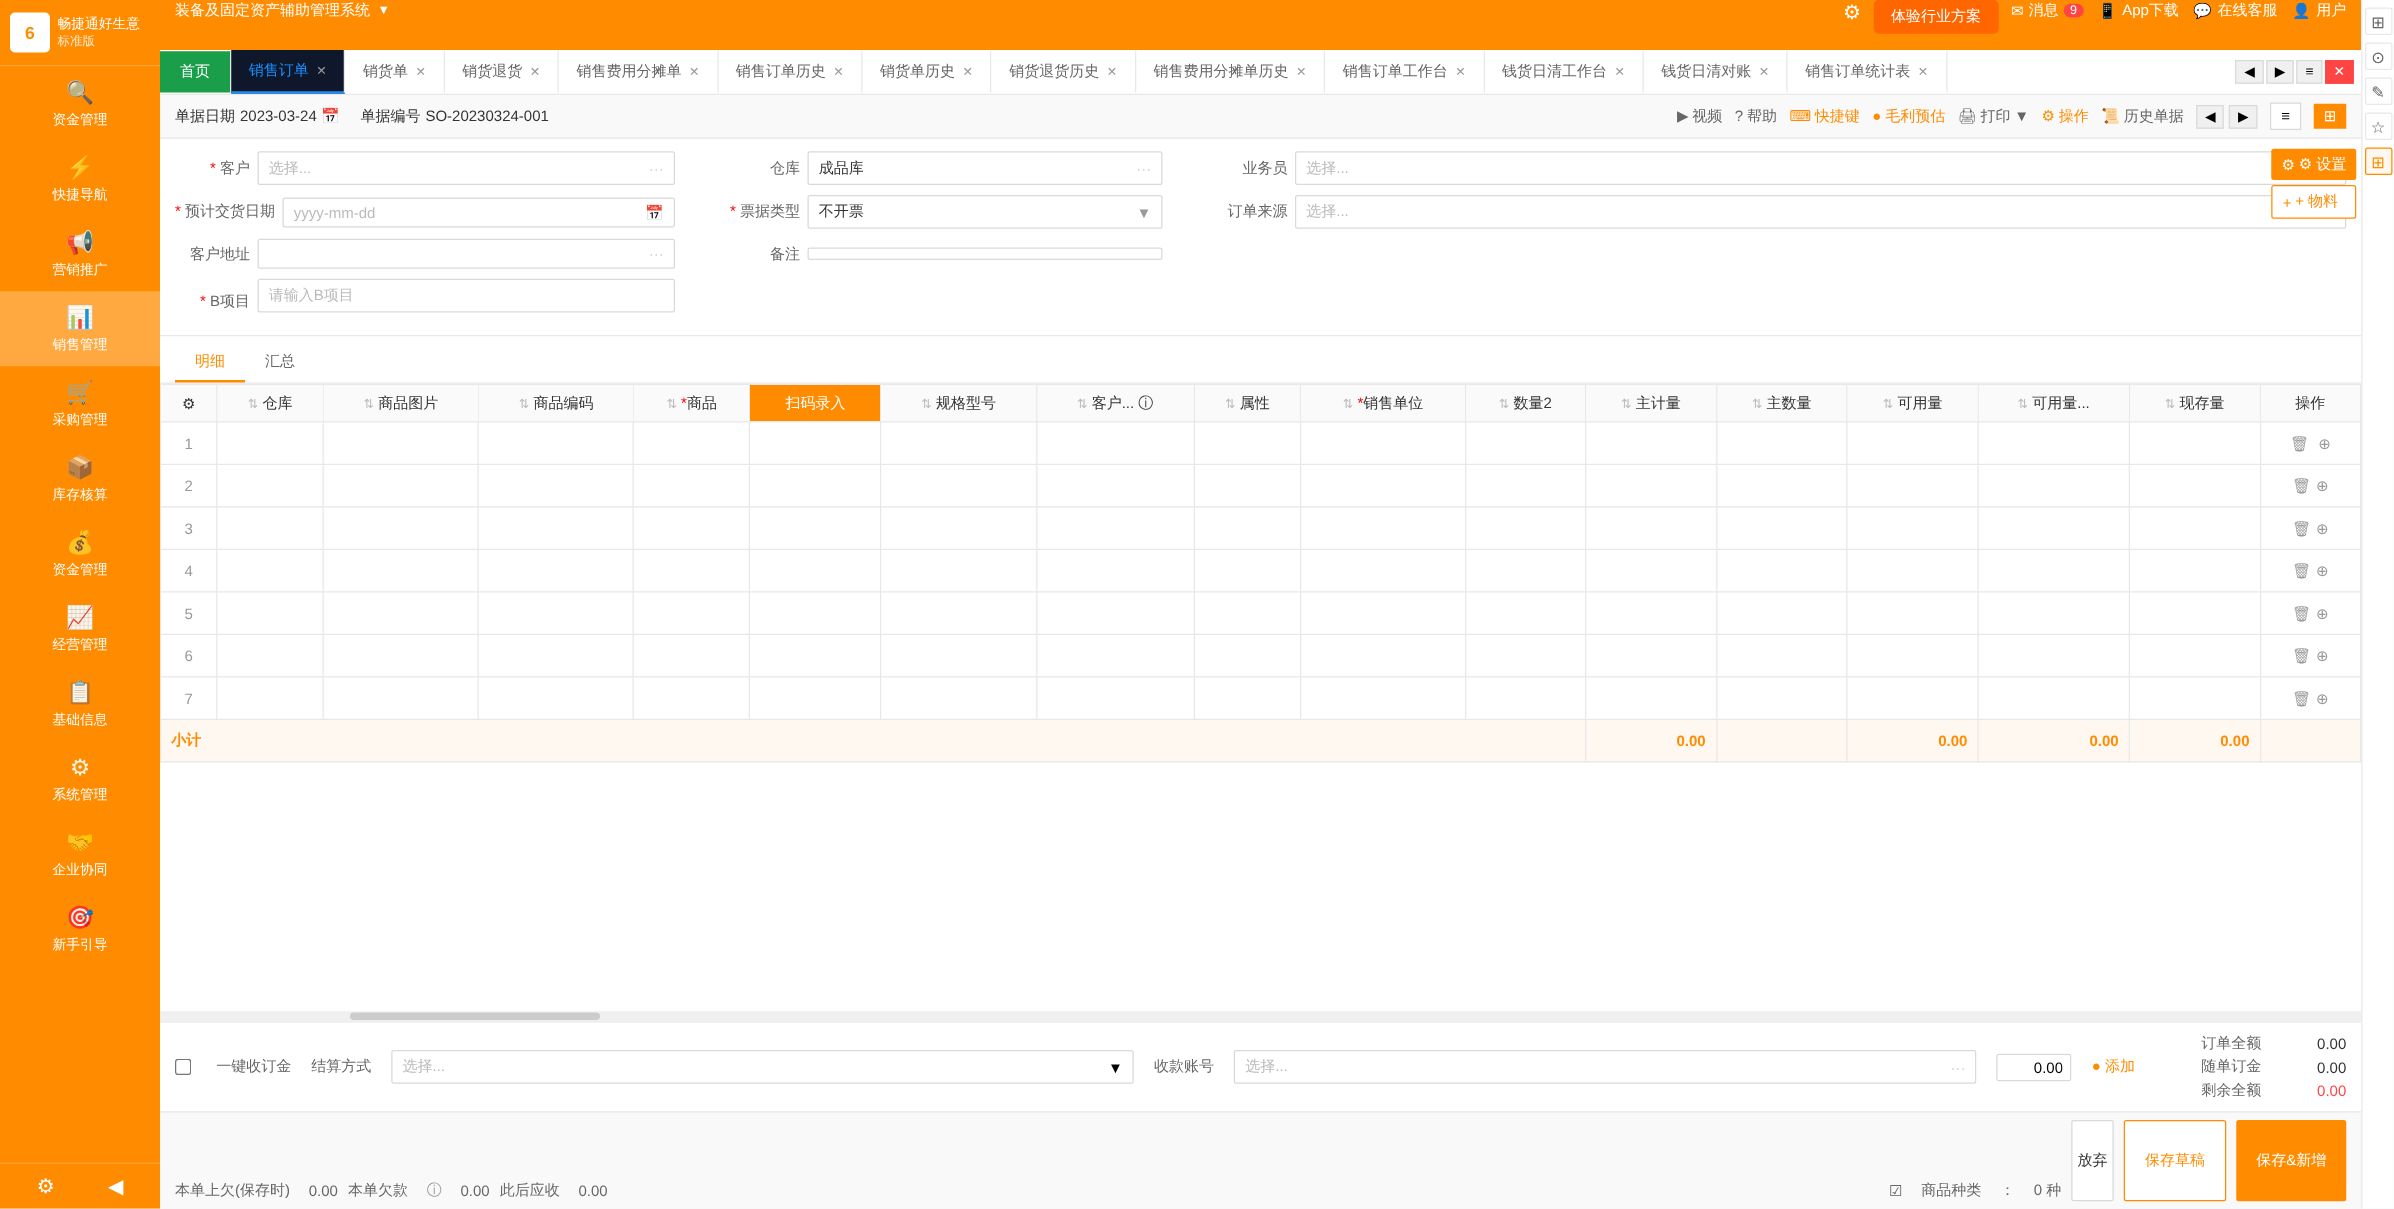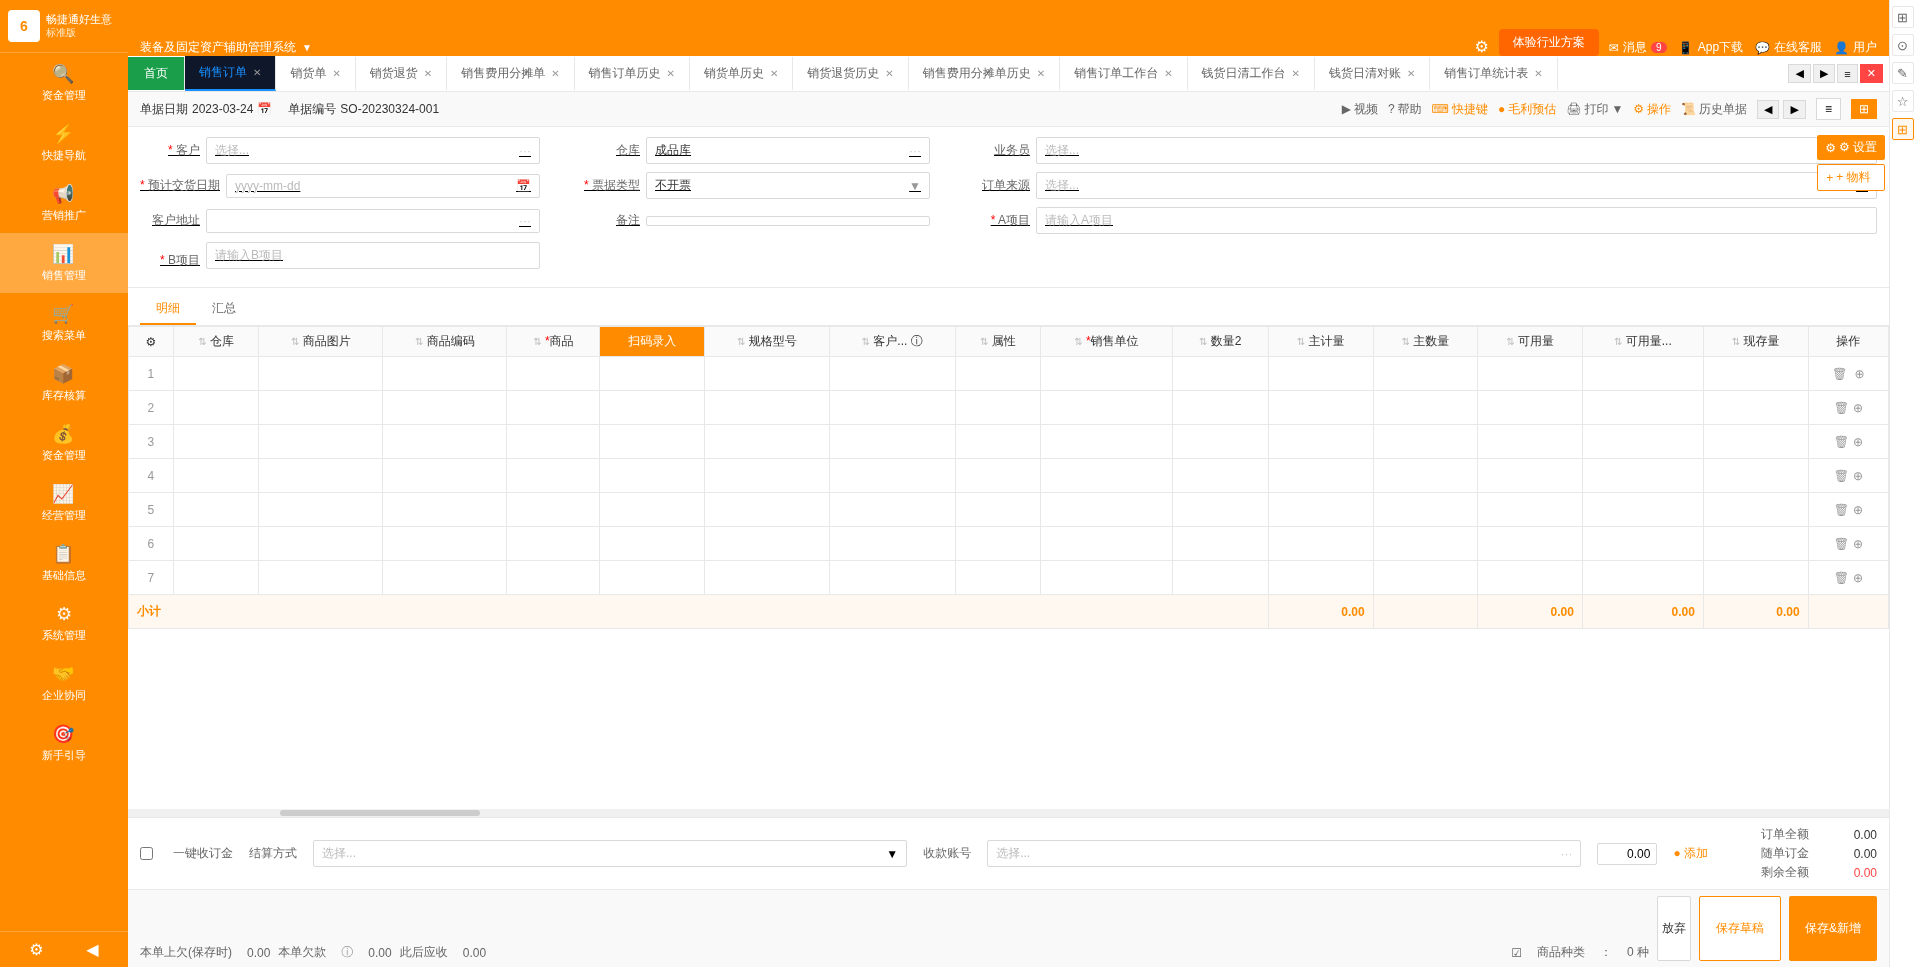--- a/index.html
+++ b/index.html
@@ -16,21 +16,21 @@
     .sidebar-item.active { background: rgba(255,255,255,0.25); }
     .sidebar-item-icon { font-size: 18px; margin-bottom: 3px; }
     .sidebar-item-label { font-size: 11px; text-align: center; color: white; }
     .sidebar-bottom { width: 100%; padding: 8px; display: flex; justify-content: space-around; border-top: 1px solid rgba(255,255,255,0.2); }
     .sidebar-bottom-icon { color: white; font-size: 16px; cursor: pointer; }
 
     
     .main { flex: 1; display: flex; flex-direction: column; overflow: hidden; }
 
     
-    .top-header { background: #ff8c00; height: 56px; display: flex; align-items: flex-end; padding: 0 12px; gap: 10px; flex-shrink: 0; }
+    .top-header { background: #ff8c00; height: 40px; display: flex; align-items: flex-start; padding: 0 12px; gap: 10px; flex-shrink: 0; }
     .system-title { color: white; font-size: 13px; flex: 1; display: flex; align-items: center; gap: 6px; }
     .system-arrow { color: white; font-size: 10px; }
     .header-gear { color: white; font-size: 16px; cursor: pointer; }
     .header-btn-orange { background: #ff6600; color: white; border: none; padding: 5px 14px; border-radius: 4px; cursor: pointer; font-size: 12px; }
     .header-right { display: flex; align-items: center; gap: 12px; color: white; }
     .header-right-item { display: flex; align-items: center; gap: 4px; cursor: pointer; font-size: 12px; }
     .badge { background: #ff4444; color: white; border-radius: 8px; padding: 0 5px; font-size: 10px; min-width: 16px; text-align: center; }
 
     
     .tab-bar { background: #fff; border-bottom: 1px solid #e8e8e8; display: flex; align-items: center; overflow: hidden; flex-shrink: 0; }
@@ -50,21 +50,21 @@
     
     .form-toolbar { background: #f9f9f9; border-bottom: 1px solid #e8e8e8; padding: 6px 12px; display: flex; align-items: center; gap: 16px; flex-shrink: 0; }
     .toolbar-item { display: flex; align-items: center; gap: 4px; font-size: 12px; color: #666; }
     .toolbar-label { color: #333; }
     .toolbar-value { color: #333; }
     .toolbar-right { margin-left: auto; display: flex; align-items: center; gap: 10px; }
     .toolbar-btn { display: flex; align-items: center; gap: 3px; color: #666; cursor: pointer; font-size: 12px; }
     .toolbar-btn-orange { color: #ff8c00; }
 
     
-    .form-fields { padding: 10px 12px; border-bottom: 1px solid #e8e8e8; flex-shrink: 0; text-decoration: underline; }
+    .form-fields { padding: 10px 12px; border-bottom: 1px solid #e8e8e8; flex-shrink: 0; }
     .form-row { display: flex; align-items: center; gap: 0; margin-bottom: 8px; }
     .form-field { display: flex; align-items: center; flex: 1; gap: 6px; }
     .form-field-label { color: #666; white-space: nowrap; min-width: 60px; text-align: right; }
     .form-field-label.required::before { content: '* '; color: red; }
     .form-input { border: 1px solid #d9d9d9; border-radius: 2px; padding: 4px 8px; flex: 1; color: #333; background: white; min-width: 120px; }
     .form-input.placeholder { color: #bbb; }
     .form-select { border: 1px solid #d9d9d9; border-radius: 2px; padding: 4px 8px; flex: 1; background: white; display: flex; align-items: center; justify-content: space-between; min-width: 120px; cursor: pointer; }
     .form-select-value { color: #333; }
     .form-select-arrow { color: #999; }
 
@@ -132,21 +132,21 @@
     <div class="sidebar-item">
       <div class="sidebar-item-icon">📢</div>
       <div class="sidebar-item-label">营销推广</div>
     </div>
     <div class="sidebar-item active">
       <div class="sidebar-item-icon">📊</div>
       <div class="sidebar-item-label">销售管理</div>
     </div>
     <div class="sidebar-item">
       <div class="sidebar-item-icon">🛒</div>
-      <div class="sidebar-item-label">搜索菜单</div>
+      <div class="sidebar-item-label">采购管理</div>
     </div>
     <div class="sidebar-item">
       <div class="sidebar-item-icon">📦</div>
       <div class="sidebar-item-label">库存核算</div>
     </div>
     <div class="sidebar-item">
       <div class="sidebar-item-icon">💰</div>
       <div class="sidebar-item-label">资金管理</div>
     </div>
     <div class="sidebar-item">
@@ -385,26 +385,20 @@
             <div class="form-field" style="max-width:400px;">
               <span class="form-field-label">客户地址</span>
               <div class="form-input" style="display:flex;align-items:center;justify-content:space-between;">
                 <span></span>
                 <span style="color:#ccc;">···</span>
               </div>
             </div>
             <div class="form-field" style="max-width:350px;margin-left:40px;">
               <span class="form-field-label">备注</span>
               <div class="form-input"></div>
-            </div>
-            <div class="form-field" style="margin-left:40px;">
-              <span class="form-field-label required">A项目</span>
-              <div class="form-input placeholder">
-                <span>请输入A项目</span>
-              </div>
             </div>
           </div>
 
           <div class="form-row">
             <div class="form-field" style="max-width:400px;align-items:flex-end;">
               <span class="form-field-label required">B项目</span>
               <div class="form-input placeholder">
                 <span>请输入B项目</span>
               </div>
             </div>

